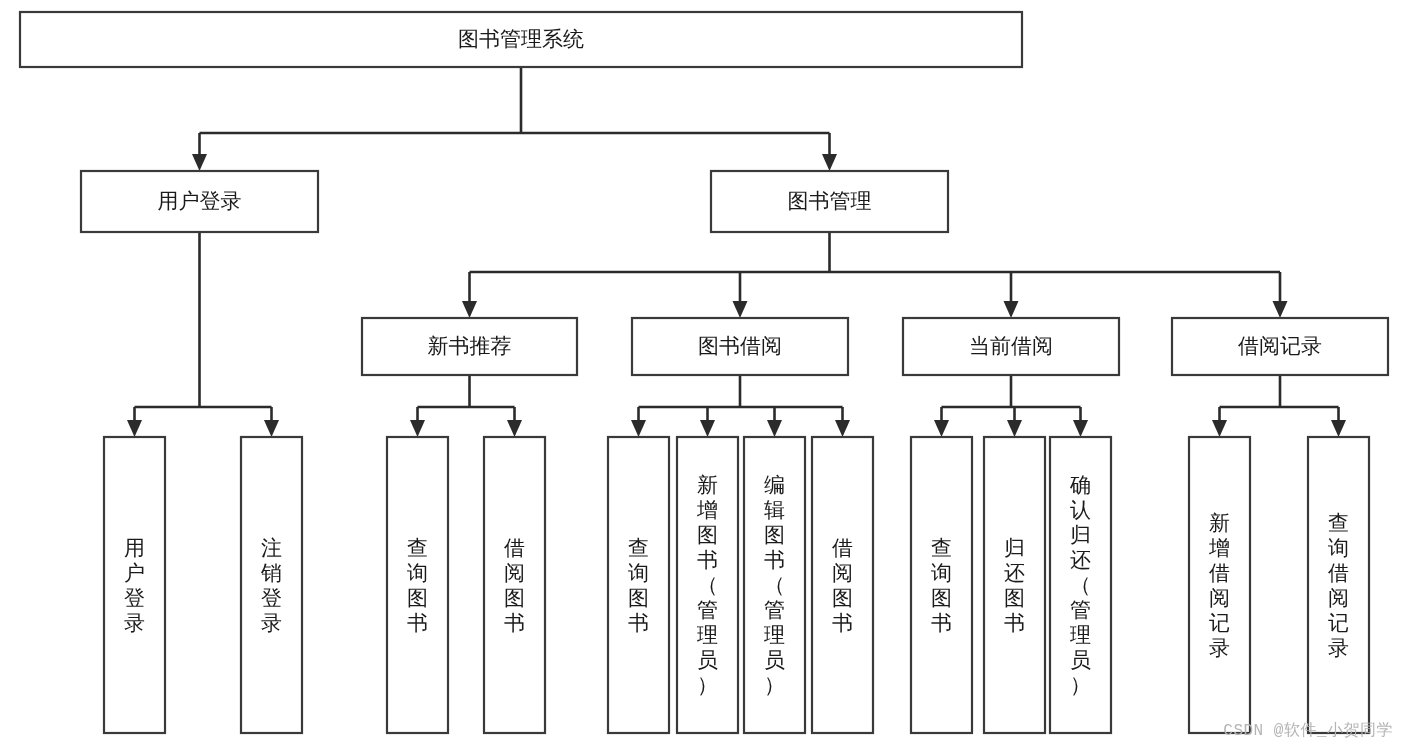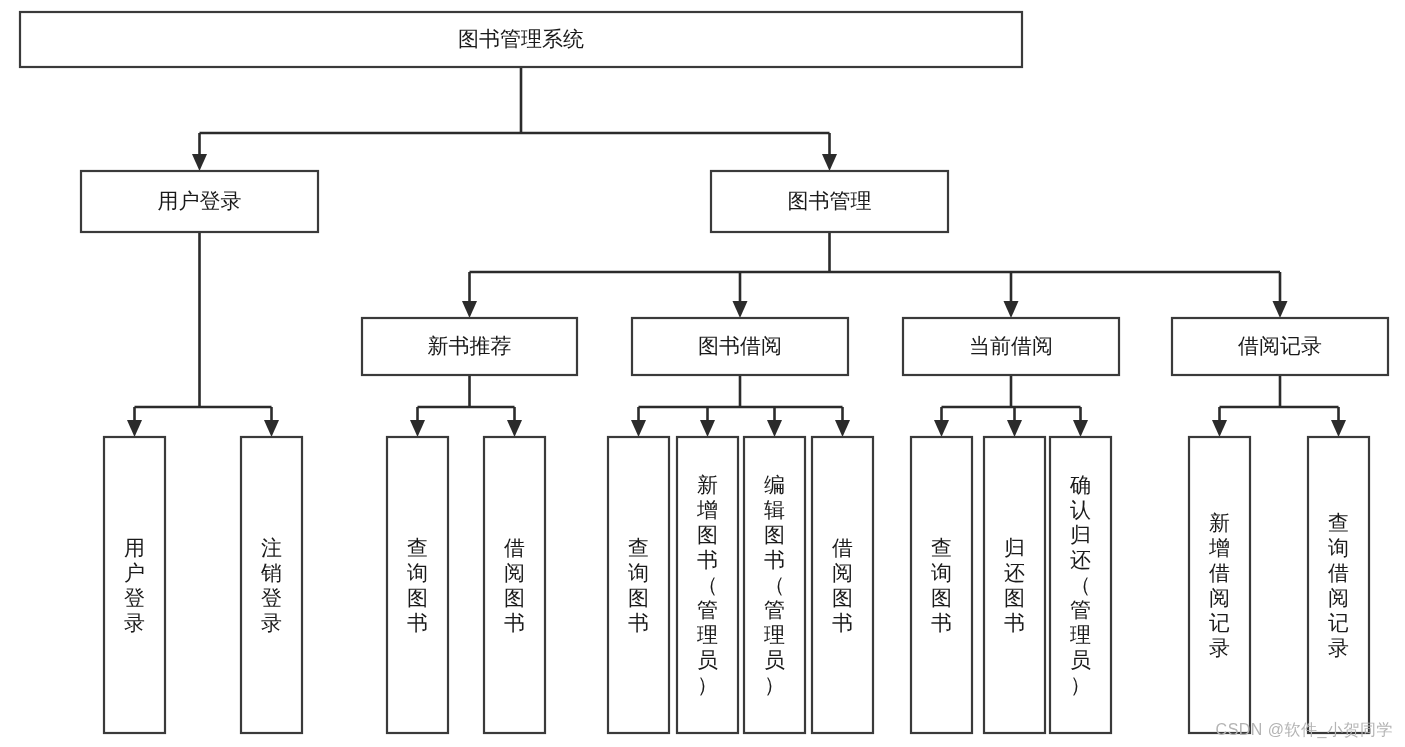--- a/index.html
+++ b/index.html
@@ -51,21 +51,21 @@
   .node-label-vertical {
     font-family: "Liberation Sans", "DejaVu Sans", sans-serif;
     fill: #1a1a1a;
     font-size: 21px;
     text-anchor: middle;
   }
   .watermark {
     position: absolute;
     right: 12px;
     bottom: 6px;
-    font-family: Liberation Sans, sans-serif;
+    font-family: Liberation Mono, monospace;
     font-size: 16px;
     color: #b4b4b4;
     white-space: nowrap;
     letter-spacing: 0.5px;
   }
 </style>
 </head>
 <body>
 
 <div id="diagram-root">

